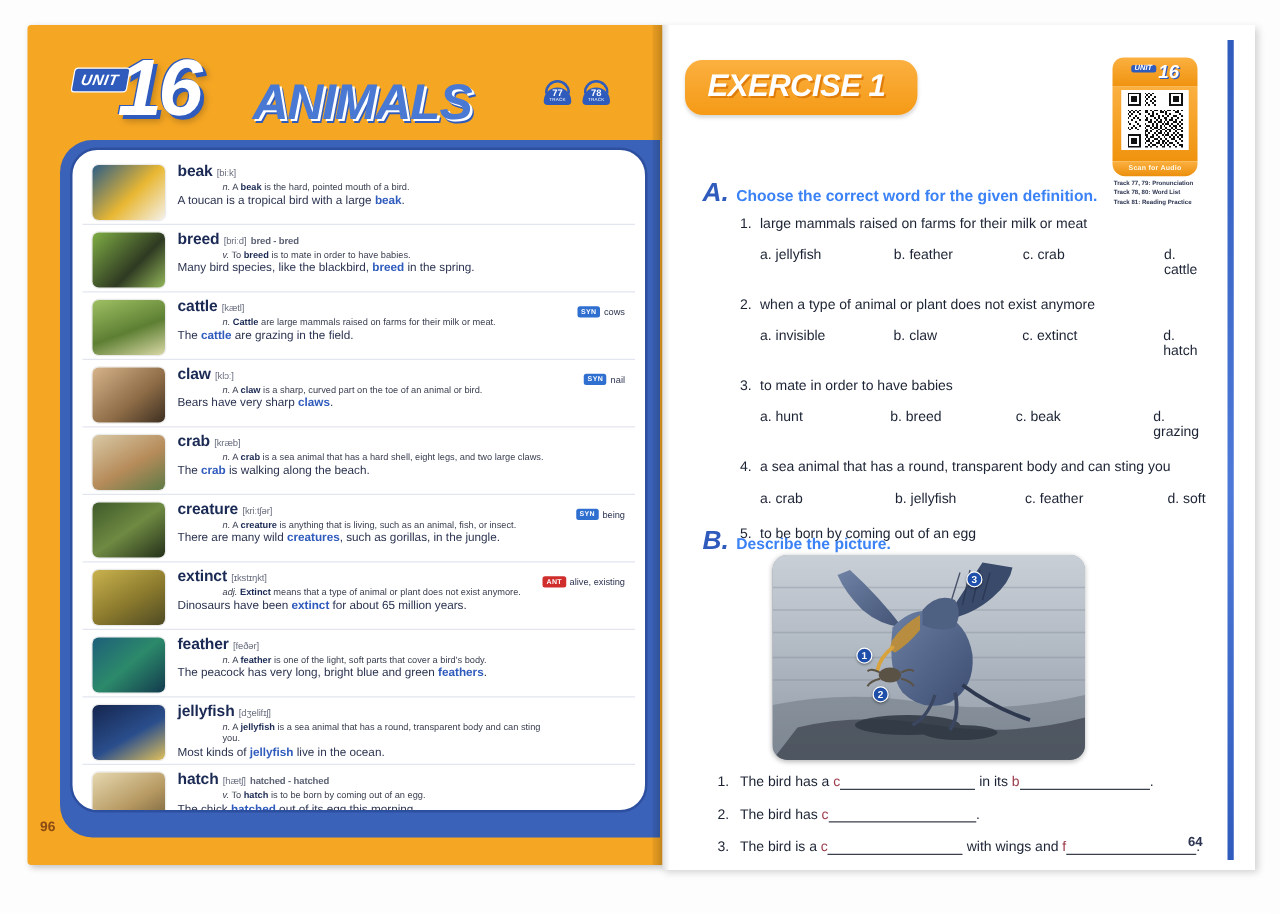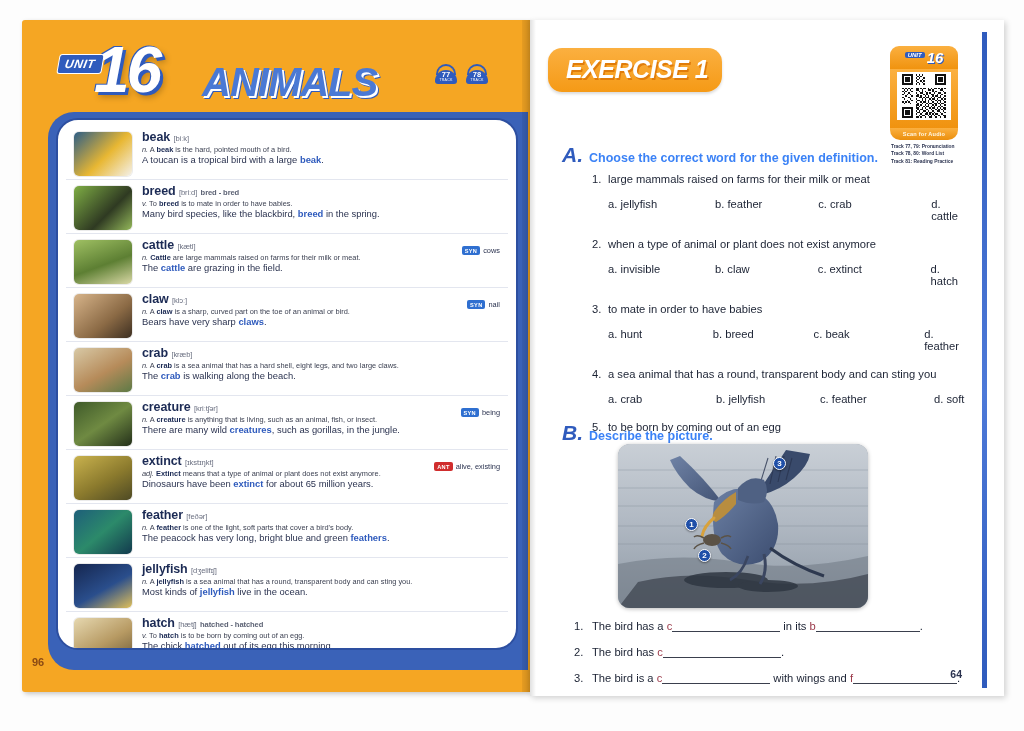--- a/index.html
+++ b/index.html
@@ -94,21 +94,21 @@
     background-size: cover; background-position: center;
     box-shadow: 0 0 0 1px rgba(0,0,0,.08);
   }
   .vbody { flex: 1; min-width: 0; padding-right: 58px; }
   .vword {
     font-size: 12.5px; font-weight: bold; color: #1b2a54;
     letter-spacing: -.1px;
   }
   .vipa { font-size: 7.6px; font-weight: normal; color: #6a6f80; }
   .vforms { font-size: 7.6px; color: #5d6375; margin-top: 24px; }
-  .vdef { font-size: 7.4px; color: #3c4152; line-height: 1.32; margin-top: .5px; }
+  .vdef { font-size: 7.4px; color: #3c4152; line-height: 1.32; margin-top: .5px; margin-left: 36px; }
   .vdef b { color: #1b2a54; }
   .vex { font-size: 9.4px; color: #2b3350; line-height: 1.3; }
   .vex b { color: #2f5bbd; }
   .syn-wrap { position: absolute; right: 8px; top: 7px; white-space: nowrap; }
   .tag {
     display:inline-block; font-size: 5.6px; font-weight: bold; color:#fff;
     padding: 1.5px 3px; border-radius: 2px; letter-spacing: .3px;
     vertical-align: middle;
   }
   .tag.syn { background: #2f6fd0; }
@@ -133,21 +133,21 @@
   }
   .right-edge {
     position:absolute; right: 17px; top: 12px; bottom: 8px; width: 5px;
     background: linear-gradient(180deg,#2f5bbd,#4d79d8 55%,#2f5bbd);
   }
 
   .ex-banner {
     position:absolute; left: 18px; top: 28px;
     background: linear-gradient(180deg,#fbb040,#f59a16);
     border-radius: 14px 14px 16px 14px;
-    padding: 7px 14px 8px 18px;
+    padding: 7px 26px 8px 18px;
     box-shadow: 0 2px 3px rgba(0,0,0,.15);
   }
   .ex-banner span {
     font-size: 25px; font-weight: 900; font-style: italic; color: #ffffff;
     letter-spacing: -.5px;
     text-shadow: 1.5px 1.5px 0 #e07c0a;
   }
 
   
   .qr-box {
@@ -451,21 +451,21 @@
             <span>c. extinct</span>
             <span>d. hatch</span>
           </div>
         </div>
         <div class="q">
           <div class="q-stem"><span class="q-num">3.</span>to mate in order to have babies</div>
           <div class="q-opts">
             <span>a. hunt</span>
             <span>b. breed</span>
             <span>c. beak</span>
-            <span>d. feather</span>
+            <span>d. grazing</span>
           </div>
         </div>
         <div class="q">
           <div class="q-stem"><span class="q-num">4.</span>a sea animal that has a round, transparent body and can sting you</div>
           <div class="q-opts">
             <span>a. crab</span>
             <span>b. jellyfish</span>
             <span>c. feather</span>
             <span>d. soft</span>
           </div>

